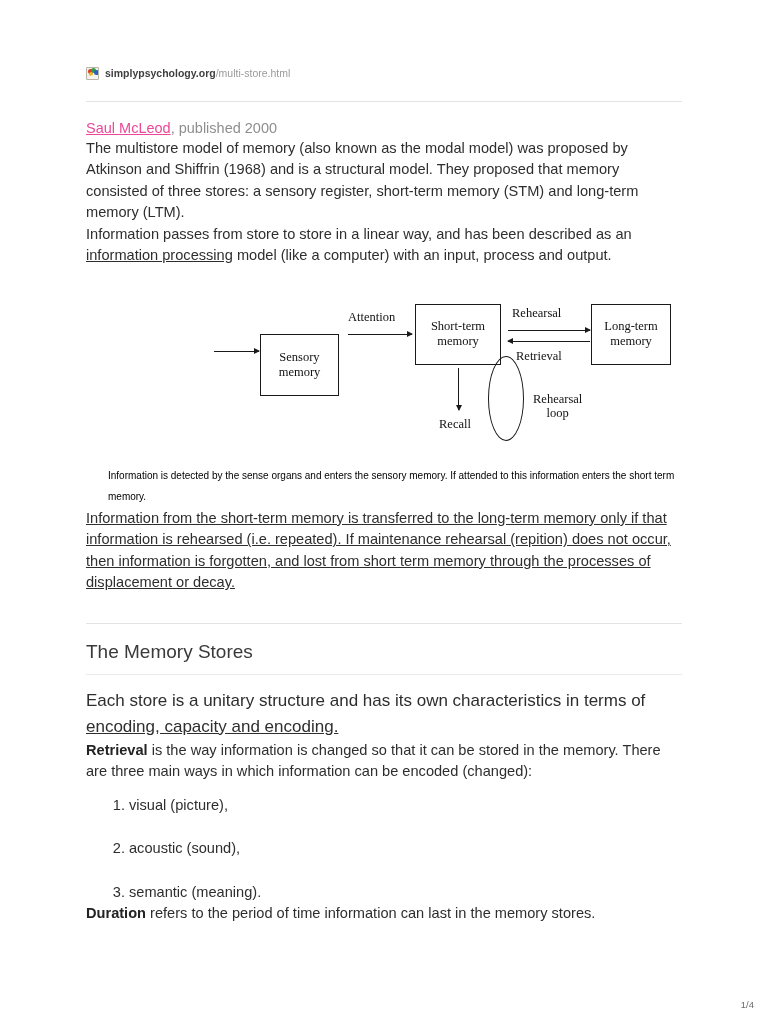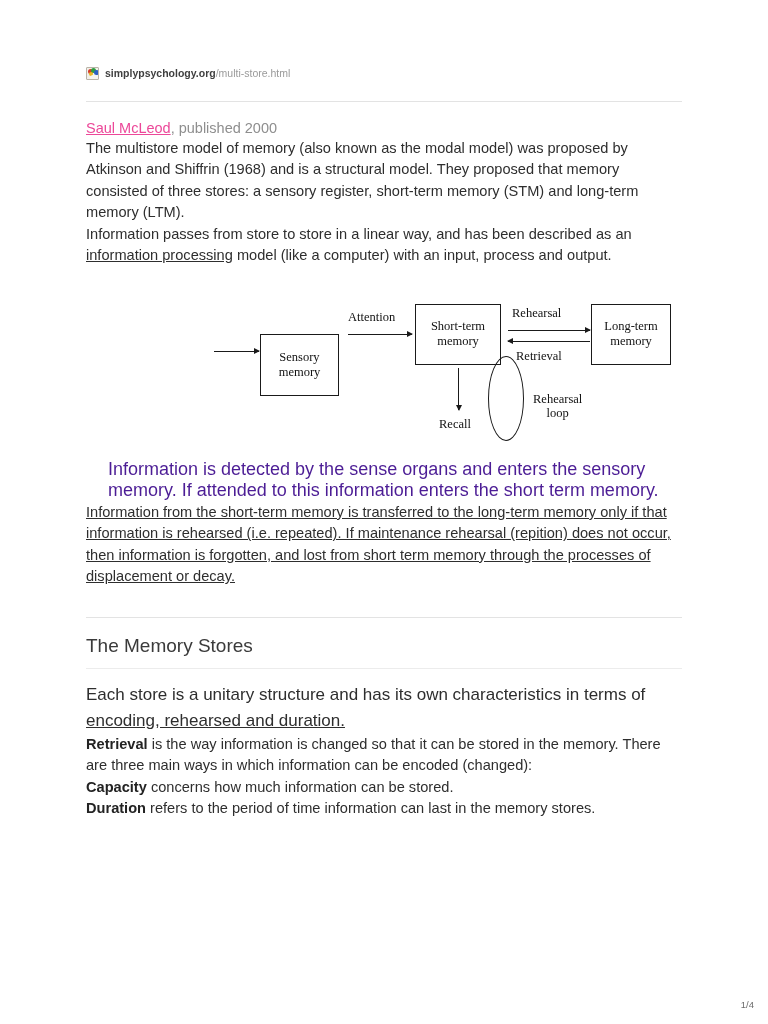--- a/index.html
+++ b/index.html
@@ -105,24 +105,24 @@
     margin: 0;
   }
   .p-intro  { margin-top: 31px; }
   .p-linear { margin-top: 19px; }
   .inline-link {
     color: #2e2e2e;
     text-decoration: underline;
   }
 
   .caption {
-    font-size: 18px;
+    font-size: 10px;
     line-height: 21.5px;
-    color: #4c1d95;
-    margin: 10px 0 0 22px;
+    color: #000000;
+    margin: 16px 0 0 22px;
   }
 
   .p-transfer { margin-top: 21px; text-decoration: underline; }
 
   
   .section-rule { margin-top: 29px; }
   h2.section-title {
     font-size: 19px;
     font-weight: 400;
     color: #3a3a3a;
@@ -319,26 +319,30 @@
     </div>
 
     <p class="caption">Information is detected by the sense organs and enters the sensory memory. If attended to this information enters the short term memory.</p>
 
     <p class="body p-transfer">Information from the short-term memory is transferred to the long-term memory only if that information is rehearsed (i.e. repeated). If maintenance rehearsal (repition) does not occur, then information is forgotten, and lost from short term memory through the processes of displacement or decay.</p>
 
     <hr class="rule section-rule">
 
     <h2 class="section-title">The Memory Stores</h2>
 
-    <p class="lead"><span>Each store is a unitary structure and has its own characteristics in terms of </span><a class="inline-link" href="#">encoding, rehearsed and duration.</a></p>
+    <p class="lead"><span>Each store is a unitary structure and has its own characteristics in terms of </span><a class="inline-link" href="#">encoding, capacity and encoding.</a></p>
 
     <p class="body p-encoding"><b>Retrieval</b><span> is the way information is changed so that it can be stored in the memory. There are three main ways in which information can be encoded (changed):</span></p>
 
-
-    <p class="body p-capacity"><b>Capacity</b><span> concerns how much information can be stored.</span></p>
+    <ol class="encode-list">
+      <li>visual (picture),</li>
+      <li>acoustic (sound),</li>
+      <li>semantic (meaning).</li>
+    </ol>
+
 
     <p class="body p-duration"><b>Duration</b><span> refers to the period of time information can last in the memory stores.</span></p>
 
   </div>
 
   <div class="page-number">1/4</div>
 
 </div>
 
 </body></html>

